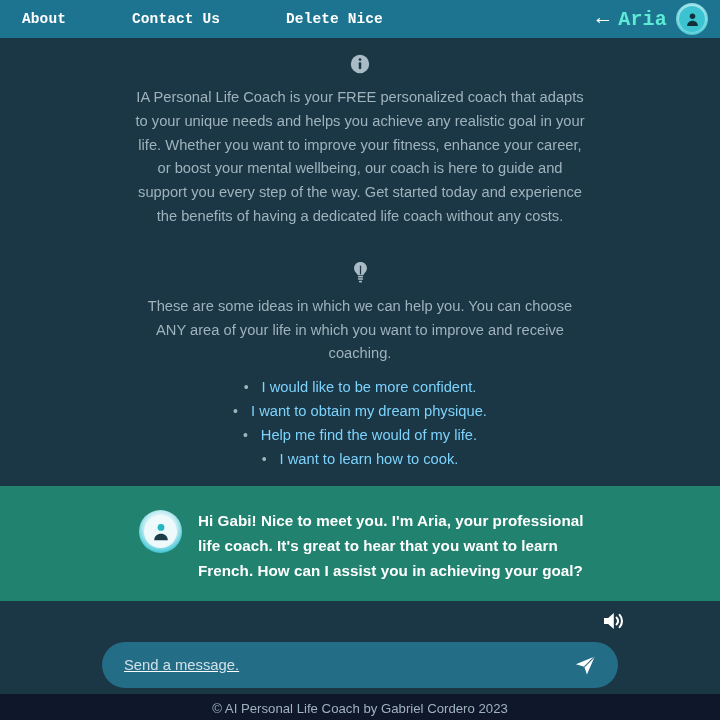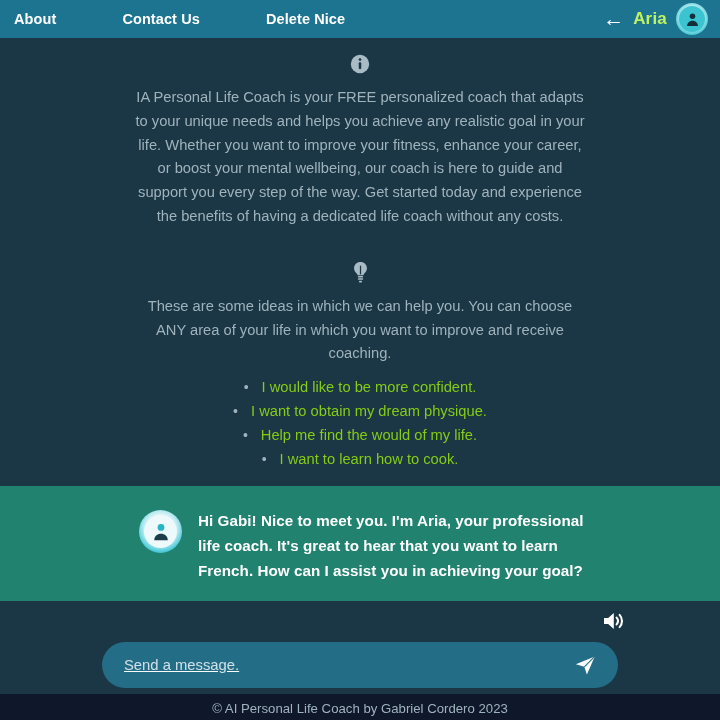--- a/index.html
+++ b/index.html
@@ -19,23 +19,24 @@
     flex-direction: column;
   }
 
   
   #app-header {
     height: 38px;
     flex: 0 0 38px;
     background: #1d7490;
     display: flex;
     align-items: center;
-    padding: 0 8px 0 14px;
+    padding: 0 8px 0 22px;
     position: relative;
     z-index: 5;
+    font-family: Liberation Mono, monospace;
   }
 
   #header-nav {
     display: flex;
     align-items: center;
     gap: 0;
   }
 
   .nav-link {
     color: #ffffff;
@@ -61,22 +62,22 @@
   #back-arrow {
     color: #ffffff;
     font-size: 21px;
     line-height: 1;
     cursor: pointer;
     display: block;
     margin-top: -2px;
   }
 
   #coach-name {
-    color: #bef264;
-    font-size: 17px;
+    color: #5eead4;
+    font-size: 20px;
     font-weight: bold;
     letter-spacing: .2px;
   }
 
   .avatar-ring {
     width: 32px;
     height: 32px;
     border-radius: 50%;
     background: radial-gradient(circle at 50% 45%, #ffffff 0%, #dff5f6 40%, #49c8d4 72%, #2bb7c6 88%, #8fe2ea 100%);
     display: flex;
@@ -124,21 +125,21 @@
 
   #ideas-block { margin-top: 24px; }
 
   #ideas-list {
     list-style: none;
     margin: 10px auto 0 auto;
     padding: 0;
     text-align: center;
   }
   #ideas-list li {
-    color: #84cc16;
+    color: #7dd3fc;
     font-size: 14.7px;
     line-height: 23.8px;
     text-align: center;
   }
   #ideas-list li::before {
     content: "•";
     margin-right: 13px;
     font-size: 14px;
     color: #9fb3bd;
   }

